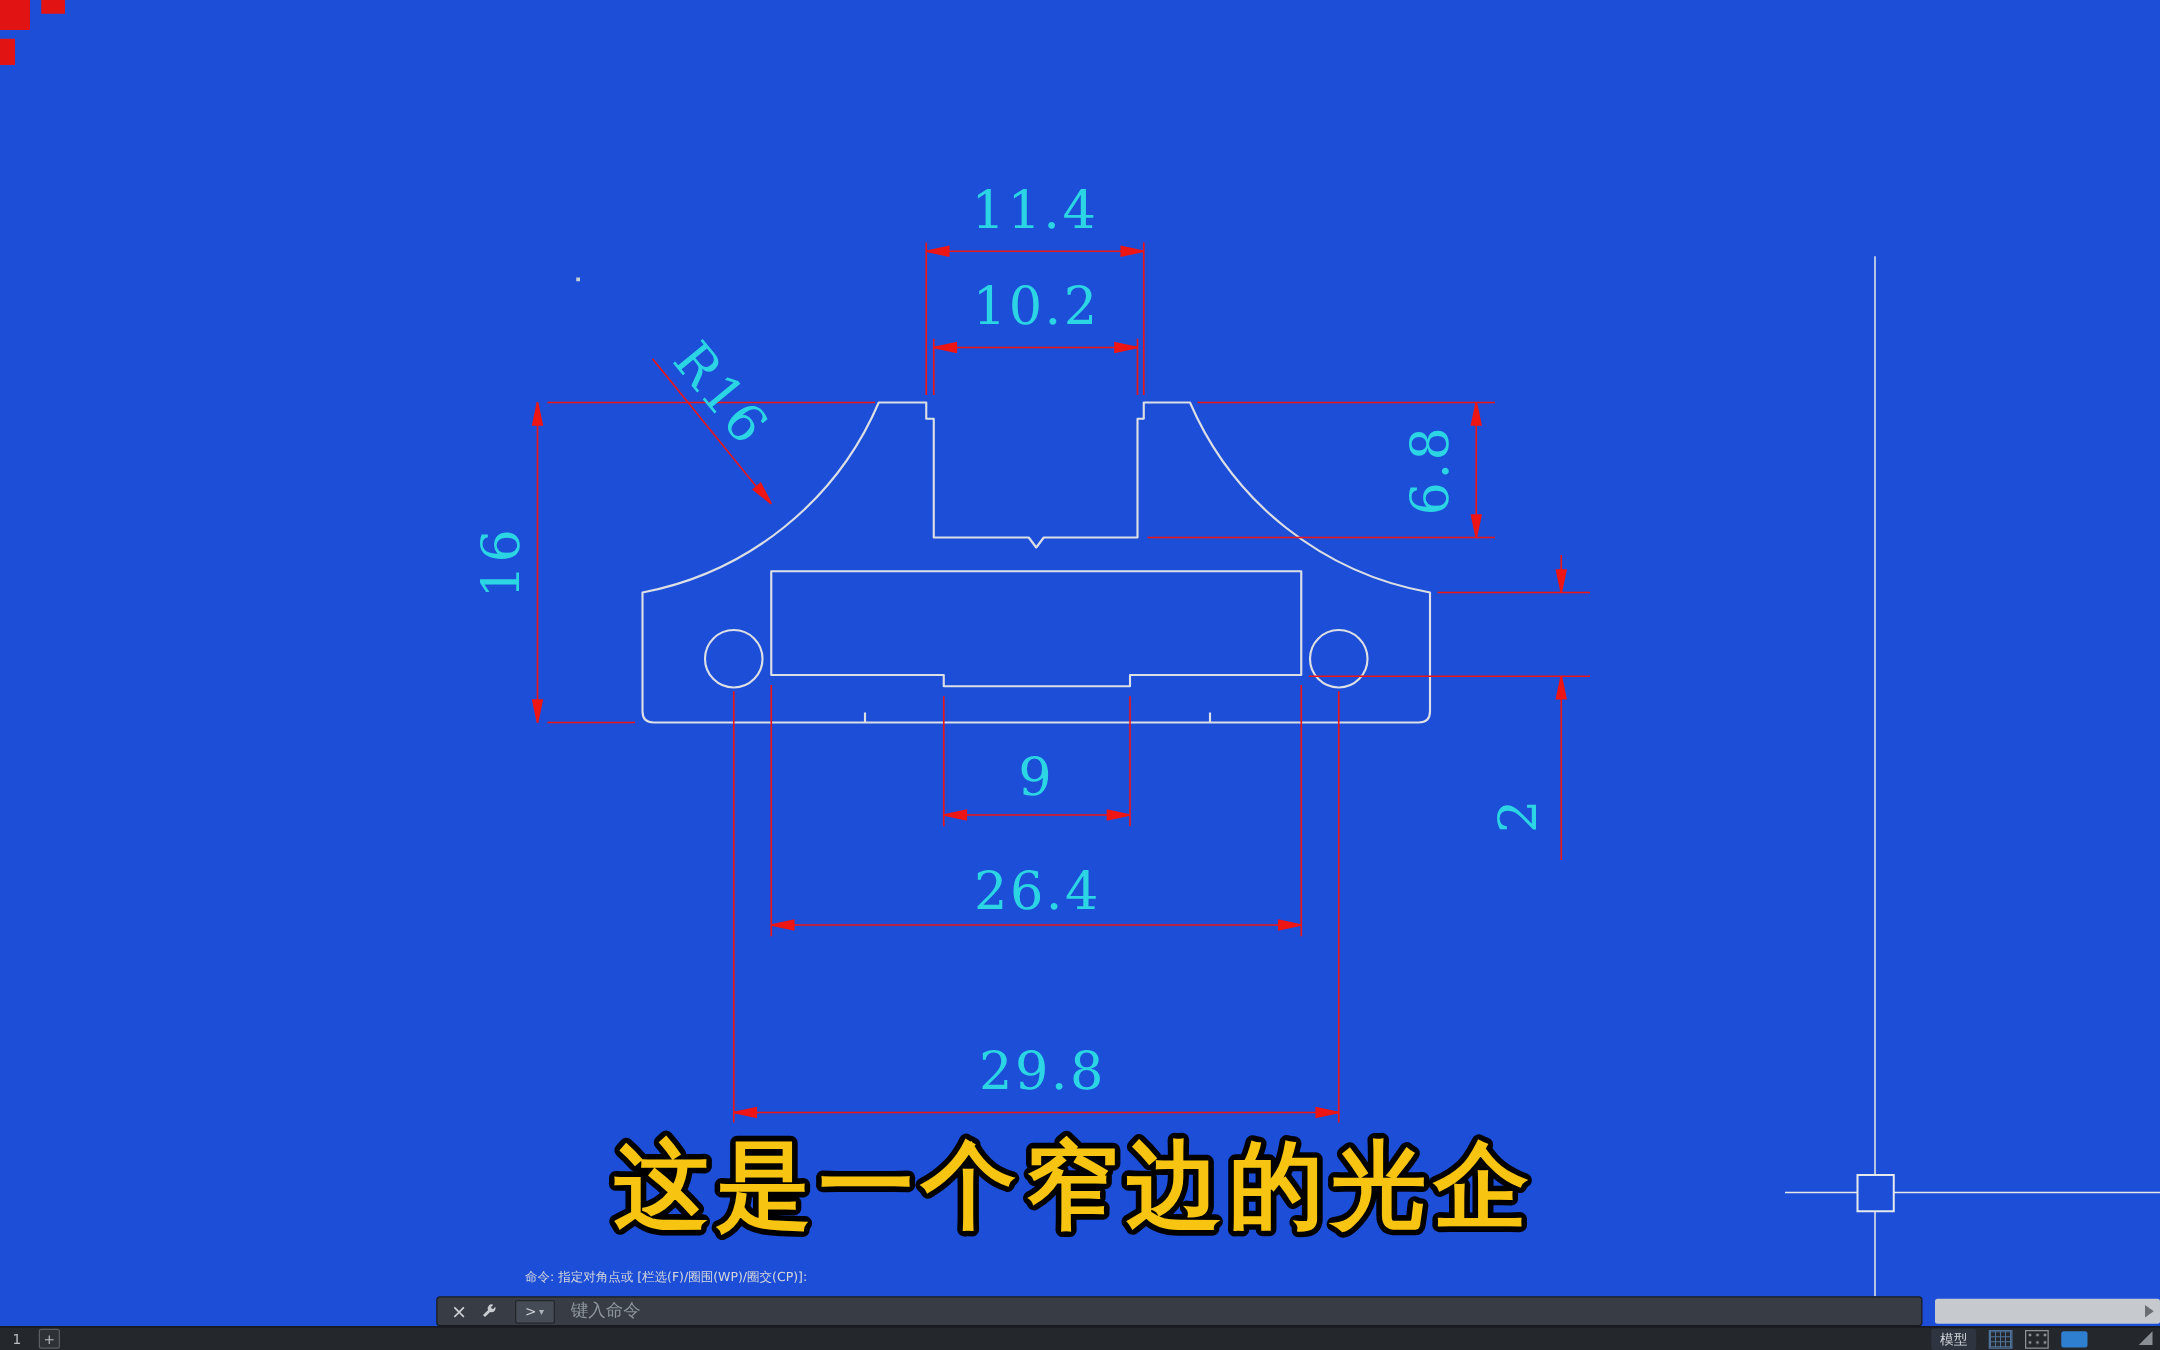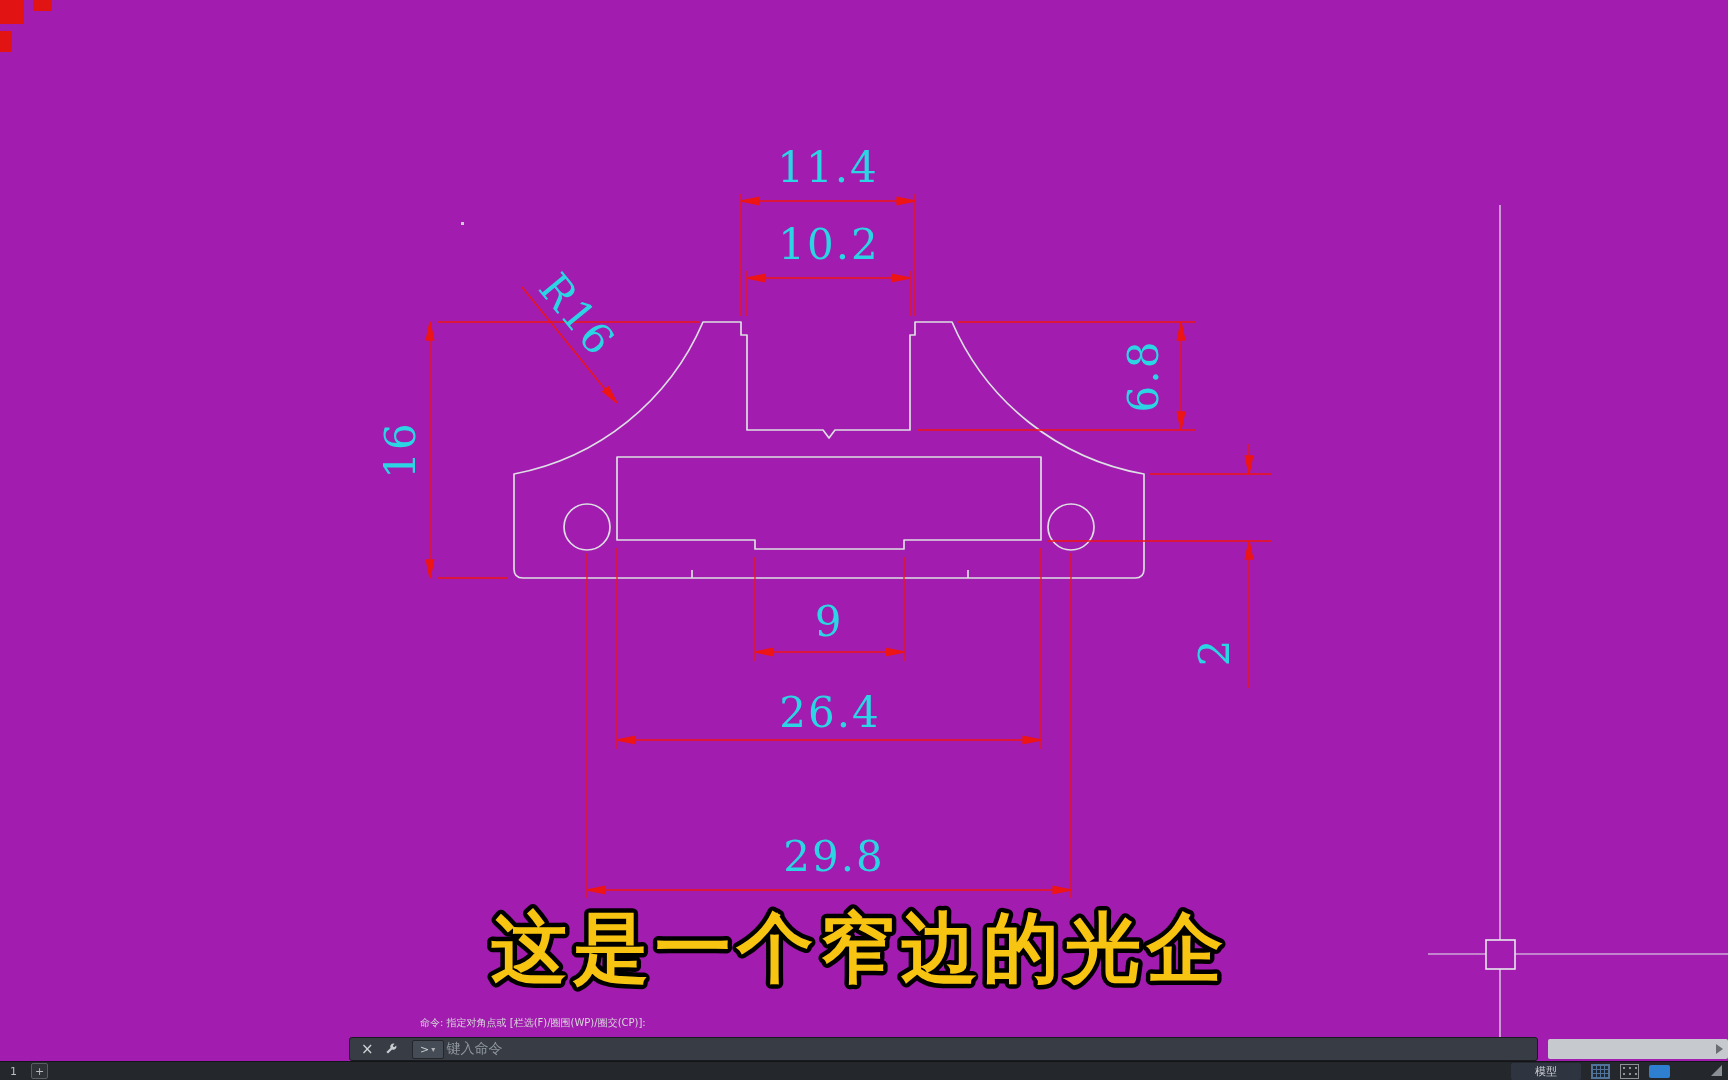--- a/index.html
+++ b/index.html
@@ -1,51 +1,51 @@
 <!DOCTYPE html>
 <html><head>
 <meta charset="utf-8">
 <style>
   html,body{margin:0;padding:0;background:#000;}
-  .stage{position:relative;width:1728px;height:1080px;background:#a21caf;overflow:hidden;
+  .stage{position:relative;width:1728px;height:1080px;background:#1d4ed8;overflow:hidden;
          font-family:"DejaVu Sans",sans-serif;}
   svg text{user-select:none;}
   .dim-text{fill:#2bd5e3;font-family:"DejaVu Serif",serif;font-size:42px;letter-spacing:2px;}
   
   .red-marker{position:absolute;background:#e21313;}
   .white-dot{position:absolute;width:3px;height:3px;background:#c9ced4;}
   
   .cmd-history{position:absolute;left:420px;top:1012px;height:22px;line-height:22px;
     color:#d6d8da;font-size:10px;white-space:nowrap;}
   
   .cmd-bar{position:absolute;left:349px;top:1037px;width:1189px;height:24px;
     background:#383d45;border:1px solid #191b1f;border-radius:3px;
     display:flex;align-items:center;box-sizing:border-box;}
   .cmd-close{color:#cfd2d6;font-size:15px;margin-left:11px;cursor:pointer;}
   .cmd-wrench{margin-left:10px;display:flex;align-items:center;}
   .cmd-prompt-btn{margin-left:14px;width:30px;height:17px;background:#464c55;border:1px solid #23262b;
     border-radius:2px;color:#cfd2d6;font-size:11px;display:flex;align-items:center;justify-content:center;gap:2px;}
   .cmd-prompt-btn i{font-style:normal;}
   .cmd-prompt-btn b{font-weight:normal;font-size:8px;color:#aeb2b8;}
-  .cmd-placeholder{margin-left:3px;color:#8f969e;font-size:14px;}
+  .cmd-placeholder{margin-left:13px;color:#8f969e;font-size:14px;}
   
   .hscroll{position:absolute;left:1548px;top:1039px;width:180px;height:20px;background:#c6c9cd;
     border-radius:2px;}
   .hscroll-arrow{position:absolute;right:5px;top:5px;width:0;height:0;
     border-top:5px solid transparent;border-bottom:5px solid transparent;border-left:7px solid #6a6e73;}
   
   .status-bar{position:absolute;left:0;top:1061px;width:1728px;height:19px;background:#24272c;
     border-top:1px solid #121418;display:flex;align-items:center;font-size:11px;box-sizing:border-box;}
   .sb-left{display:flex;align-items:center;margin-left:10px;gap:14px;}
   .sb-tab{color:#b9bdc1;}
   .sb-plus{width:15px;height:14px;border:1px solid #5a5e63;border-radius:2px;background:#2e3237;
     color:#b9bdc1;display:flex;align-items:center;justify-content:center;font-size:11px;}
   .sb-spacer{flex:1;}
   .sb-right{display:flex;align-items:center;margin-right:58px;}
-  .sb-model{color:#d0d3d7;padding:1px 24px;background:#2e3440;border-radius:2px;}
+  .sb-model{color:#d0d3d7;padding:1px 7px;background:#2e3440;border-radius:2px;}
   .sb-icon{width:17px;height:13px;display:inline-block;margin-left:10px;}
   .sb-icon.grid{border:1px solid #50739a;
     background-image:linear-gradient(to right,#50739a 1px,transparent 1px),
                      linear-gradient(to bottom,#50739a 1px,transparent 1px);
     background-size:4px 4px;}
   .sb-icon.snap{border:1px solid #8d9298;
     background-image:radial-gradient(#8d9298 1px,transparent 1.3px);background-size:6px 6px;}
   .sb-icon.blue{width:21px;background:#2f7fd0;border-radius:2px;border:none;}
   .sb-grip{position:absolute;right:6px;bottom:4px;width:0;height:0;
     border-left:11px solid transparent;border-bottom:11px solid #8a8f95;}

